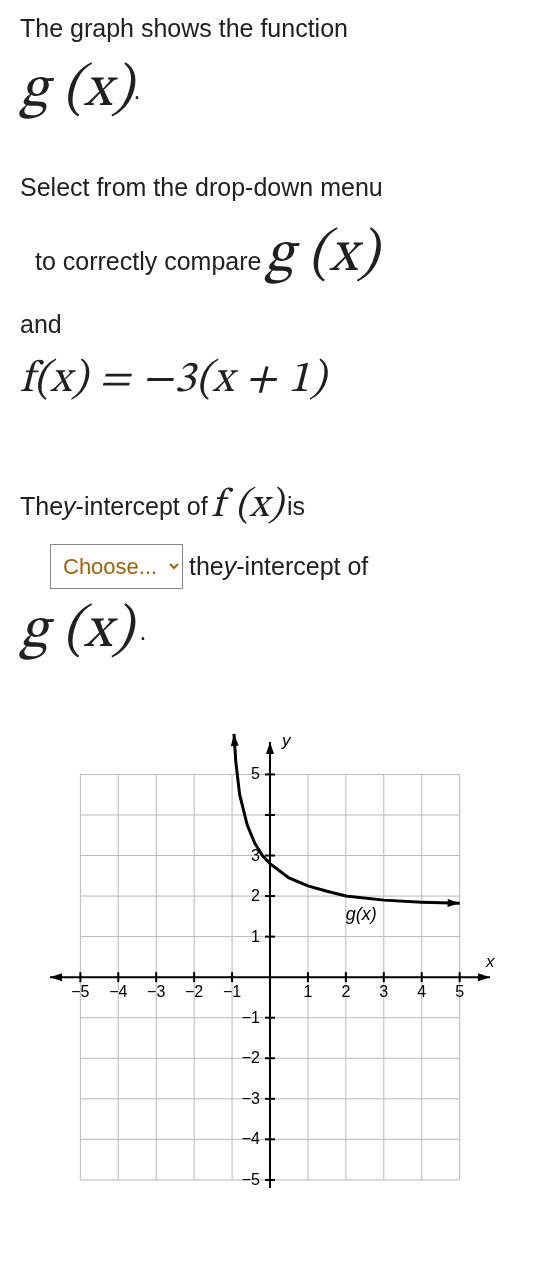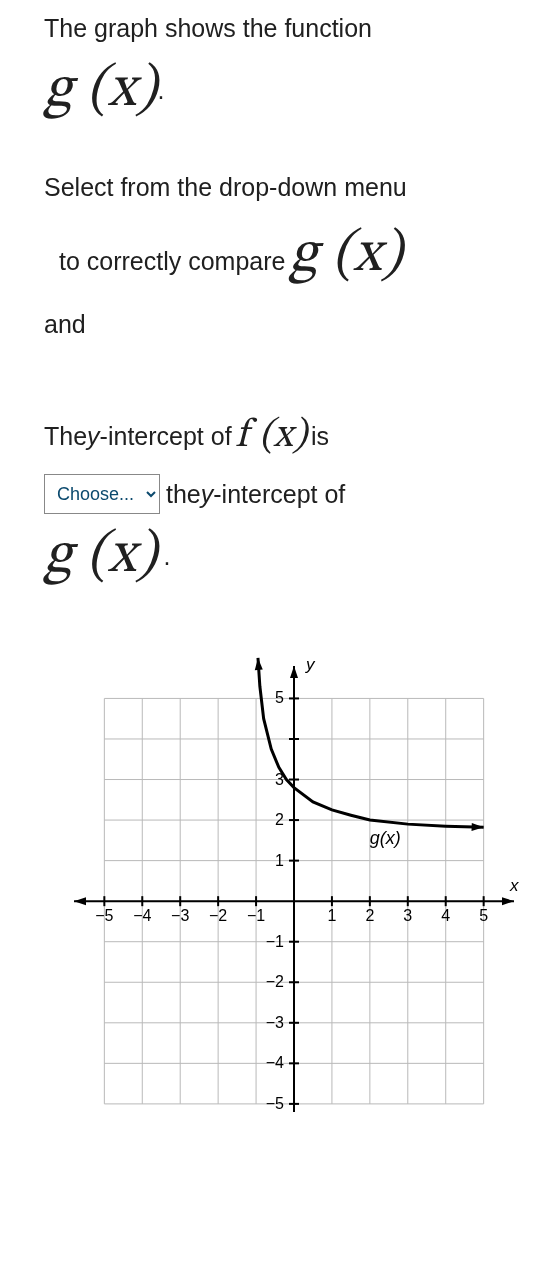--- a/index.html
+++ b/index.html
@@ -5,21 +5,21 @@
   html, body {
     margin: 0;
     padding: 0;
     background: #fff;
     font-family: Arial, Helvetica, sans-serif;
     color: #202020;
   }
   .page {
     width: 457px;
     box-sizing: border-box;
-    padding: 8px 24px 20px 44px;
+    padding: 8px 24px 20px 20px;
   }
   .line {
     font-size: 25px;
     line-height: 1.6;
     margin: 0 0 2px 0;
     display: flex;
     flex-wrap: wrap;
     align-items: center;
     gap: 0;
   }
@@ -37,27 +37,28 @@
   }
   .math-mid {
     font-size: 40px;
   }
   .it { font-style: italic; }
   .gap-top-sm { margin-top: 6px; }
   .gap-top-md { margin-top: 30px; }
   .gap-top-lg { margin-top: 60px; }
 
   select.choose {
-    font-size: 18px;
+    font-size: 22px;
     font-family: Arial, Helvetica, sans-serif;
     padding: 8px 8px;
     border: 1px solid #888;
     background: #fff;
-    color: #0c4a6e;
+    color: #a16207;
     margin-right: 6px;
+    margin-left: 30px;
   }
 
   
   .chart-box {
     width: 490px;
     margin: 40px 0 0 0;
   }
   .chart-box svg {
     display: block;
   }
@@ -112,20 +113,23 @@
     <span>Select from the drop-down menu</span>
   </p>
   <p class="line" style="align-items: baseline; margin-left: 15px;">
     <span>to correctly compare </span>
     <span class="math math-big it" style="margin-left:4px;">g (x)</span>
   </p>
   <p class="line">
     <span>and</span>
   </p>
 
+  <p class="line" style="margin-top:-2px;">
+    <span class="math math-eq it">f(x) = −3(x + 1)</span>
+  </p>
 
   <p class="line gap-top-lg" style="align-items: center;">
     <span>The </span>
     <span class="it">y</span>
     <span>-intercept of </span>
     <span class="math math-mid it" style="margin:0 4px;">f (x)</span>
     <span> is</span>
   </p>
 
   <p class="line gap-top-sm" style="align-items: center;">

